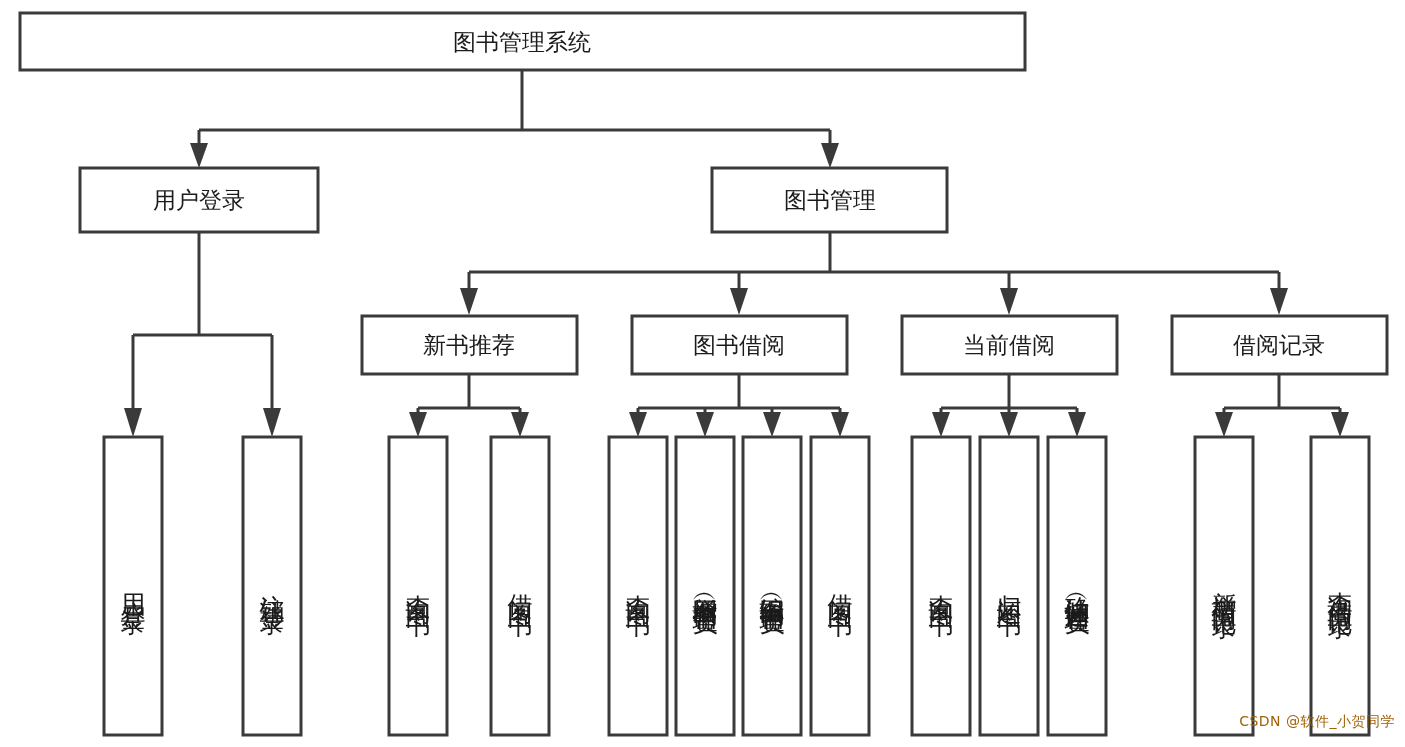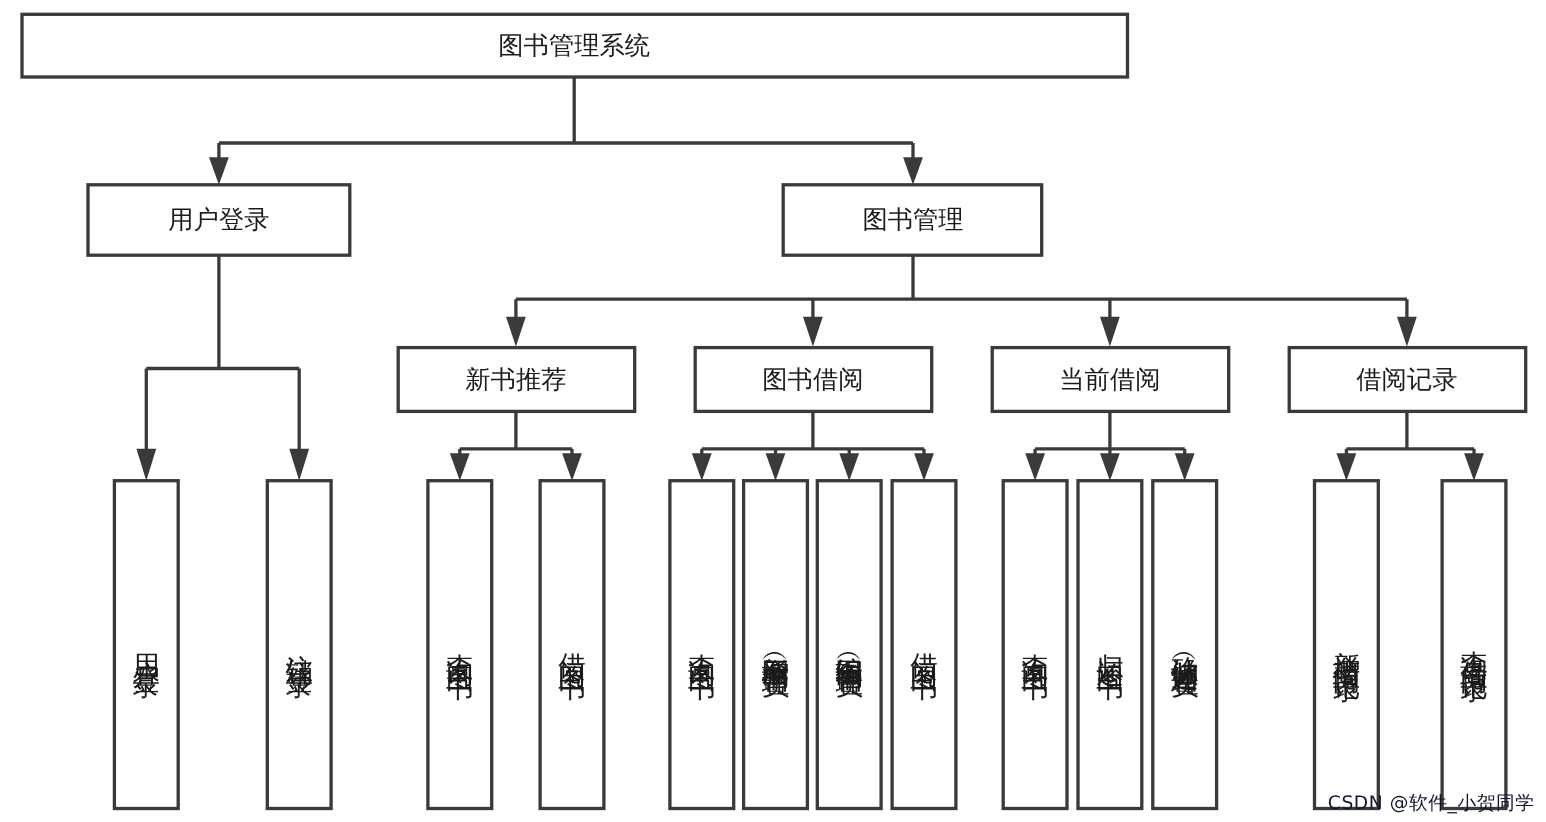--- a/index.html
+++ b/index.html
@@ -26,24 +26,24 @@
     letter-spacing:6px;
     color:#1b1b1b;
     display:flex;
     align-items:center;
     justify-content:center;
     white-space:nowrap;
     pointer-events:none;
   }
   .watermark{
     position:absolute;
-    right:10px;bottom:6px;
+    right:10px;bottom:16px;
     font-family:"DejaVu Sans","Liberation Sans",sans-serif;
-    font-size:17px;
-    color:#0f172a;
+    font-size:14px;
+    color:#a16207;
     letter-spacing:0.5px;
     white-space:nowrap;
   }
 </style>
 </head>
 <body>
 
 <div id="diagram-root">
 
   <svg id="tree" viewBox="0 0 1405 747">

